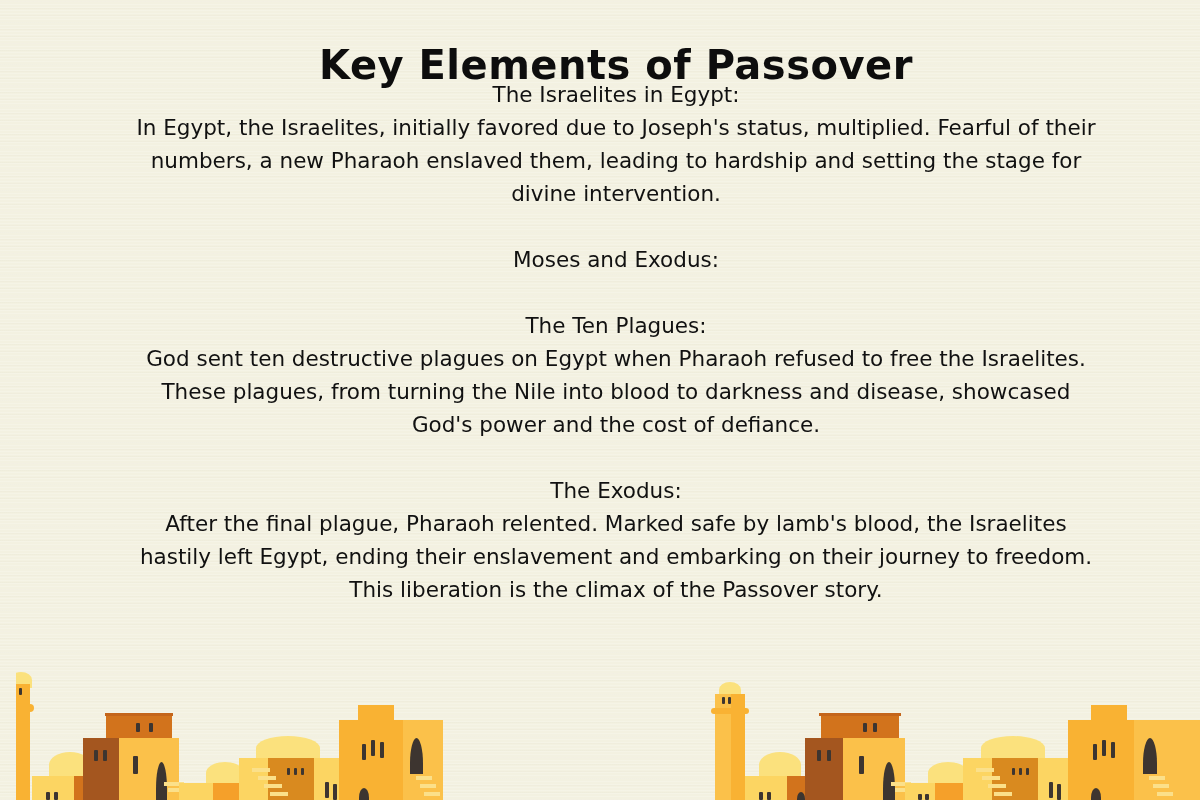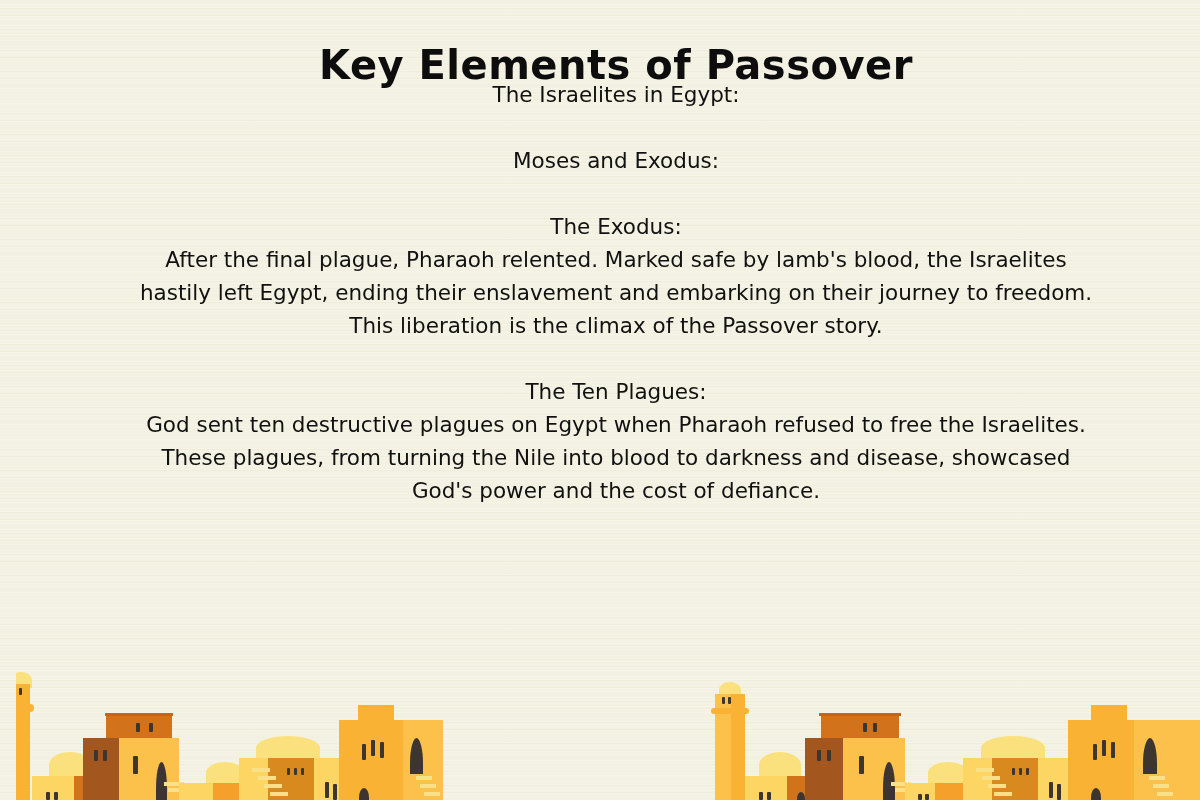--- a/index.html
+++ b/index.html
@@ -87,35 +87,38 @@
 </head>
 <body>
 
 <div class="page">
 
   <h1 class="title">Key Elements of Passover</h1>
 
   <div class="content">
     <div class="section">
       <p class="section-heading">The Israelites in Egypt:</p>
+      <p class="section-body">In Egypt, the Israelites, initially favored due to Joseph's status, multiplied. Fearful of their
+numbers, a new Pharaoh enslaved them, leading to hardship and setting the stage for
+divine intervention.</p>
     </div>
     <div class="section">
       <p class="section-heading">Moses and Exodus:</p>
+    </div>
+    <div class="section">
+      <p class="section-heading">The Ten Plagues:</p>
+      <p class="section-body">God sent ten destructive plagues on Egypt when Pharaoh refused to free the Israelites.
+These plagues, from turning the Nile into blood to darkness and disease, showcased
+God's power and the cost of defiance.</p>
     </div>
     <div class="section">
       <p class="section-heading">The Exodus:</p>
       <p class="section-body">After the final plague, Pharaoh relented. Marked safe by lamb's blood, the Israelites
 hastily left Egypt, ending their enslavement and embarking on their journey to freedom.
 This liberation is the climax of the Passover story.</p>
-    </div>
-    <div class="section">
-      <p class="section-heading">The Ten Plagues:</p>
-      <p class="section-body">God sent ten destructive plagues on Egypt when Pharaoh refused to free the Israelites.
-These plagues, from turning the Nile into blood to darkness and disease, showcased
-God's power and the cost of defiance.</p>
     </div>
   </div>
 
   <div class="skyline">
 
     <div class="cluster" style="left:0px;">
 
       <div class="dome" style="left:-6px; top:2px; width:22px; height:16px; background:#fbe17d;"></div>
       <div class="b" style="left:0px; top:14px; width:14px; height:116px; background:#f9b233;"></div>
       <div class="b" style="left:0px; top:34px; width:18px; height:8px; background:#f9b233; border-radius:0 4px 4px 0;"></div>

